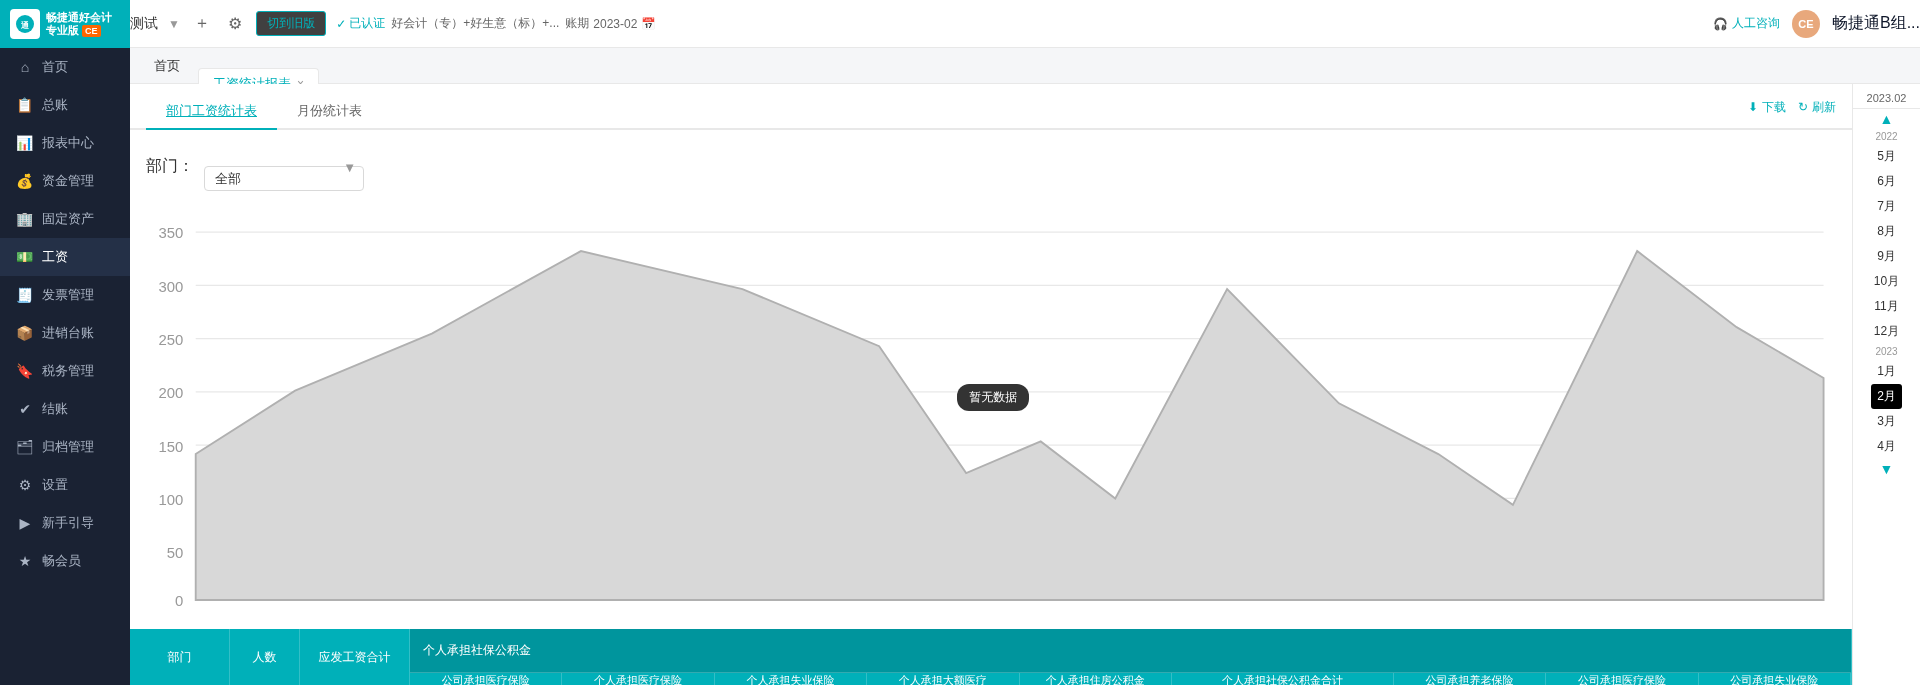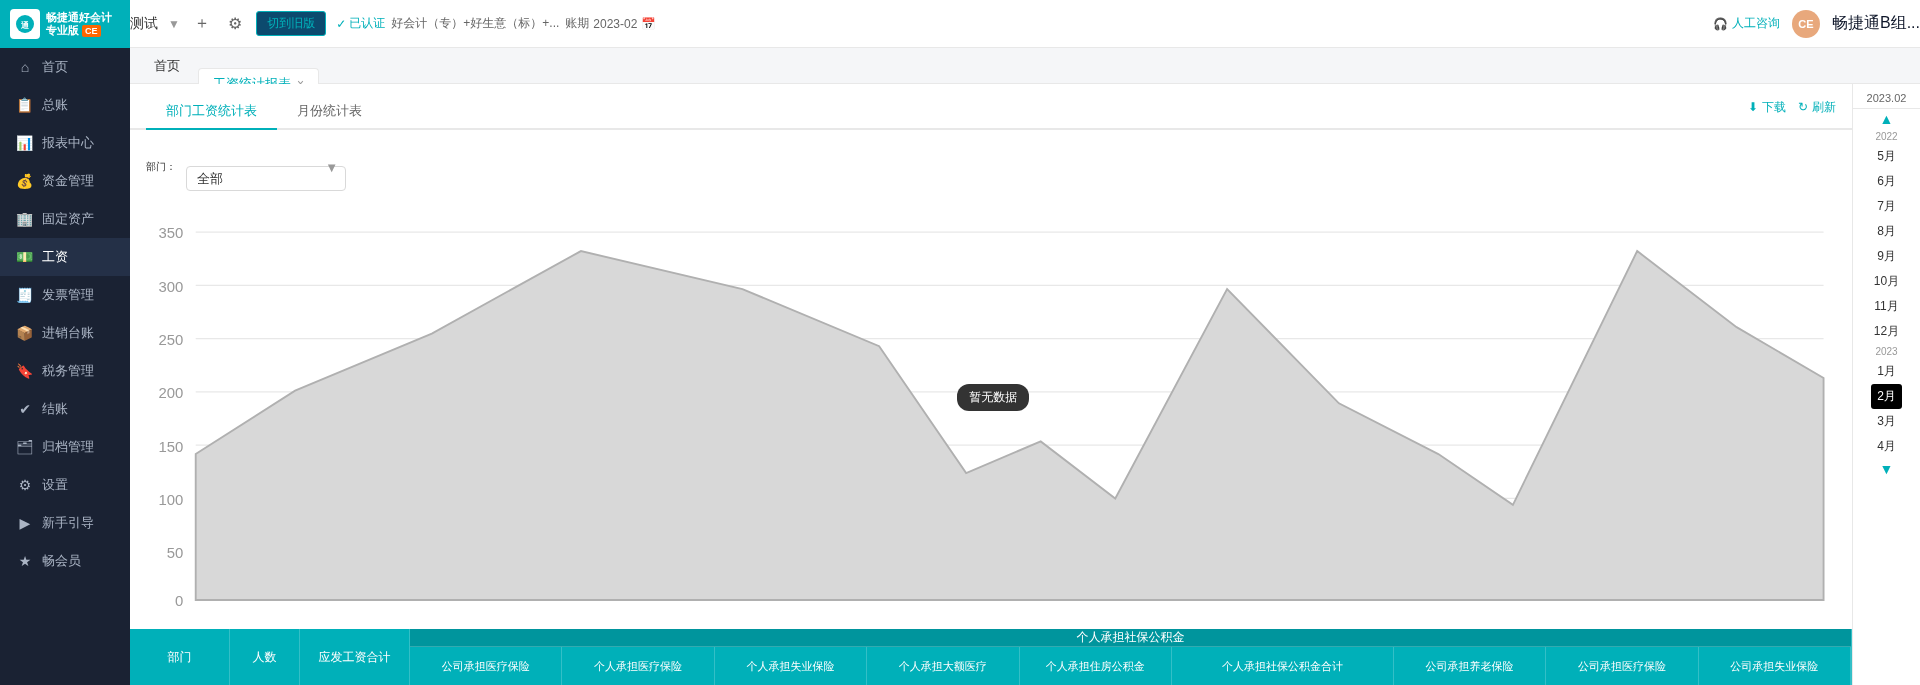--- a/index.html
+++ b/index.html
@@ -79,21 +79,21 @@
     .topbar-arrow { color: #999; font-size: 12px; cursor: pointer; }
     .topbar-icon-btn {
       color: #666;
       cursor: pointer;
       font-size: 16px;
       padding: 2px 4px;
     }
     .topbar-switch-btn {
       border: 1px solid #00b0b9;
       color: #00b0b9;
-      background: #0c4a6e;
+      background: #404040;
       padding: 3px 10px;
       border-radius: 3px;
       font-size: 12px;
       cursor: pointer;
     }
     .topbar-badges {
       display: flex;
       align-items: center;
       gap: 6px;
       flex: 1;
@@ -176,20 +176,21 @@
       font-size: 13px;
       color: #666;
       cursor: pointer;
       border-bottom: 2px solid transparent;
       margin-bottom: -2px;
     }
     .subtab.active {
       color: #00b0b9;
       border-bottom: 2px solid #00b0b9;
       font-weight: 500;
+      text-decoration: underline;
     }
     .subtab-actions {
       margin-left: auto;
       display: flex;
       align-items: center;
       gap: 12px;
       padding-bottom: 8px;
     }
     .action-btn {
       color: #00b0b9;
@@ -202,21 +203,21 @@
 
     
     .filter-bar {
       display: flex;
       align-items: center;
       padding: 12px 16px;
       gap: 10px;
       background: white;
       flex-shrink: 0;
     }
-    .filter-label { color: #333; font-size: 10px; }
+    .filter-label { color: #333; font-size: 16px; }
     .filter-select {
       border: 1px solid #d9d9d9;
       border-radius: 4px;
       padding: 4px 28px 4px 10px;
       font-size: 13px;
       color: #333;
       background: white;
       appearance: none;
       width: 160px;
       cursor: pointer;
@@ -517,21 +518,21 @@
           <span>部门</span>
         </div>
         <div class="table-header-cell" style="width:70px; flex-shrink:0;">
           <span>人数</span>
         </div>
         <div class="table-header-cell" style="width:110px; flex-shrink:0;">
           <span>应发工资合计</span>
         </div>
 
         <div style="display:flex; flex-direction:column; flex:1; height:100%; border-right: 1px solid rgba(255,255,255,0.2);">
-          <div style="background:rgba(0,0,0,0.15); color:white; font-size:12px; text-align:center; padding:0; border-bottom:1px solid rgba(255,255,255,0.2); flex-shrink:0;">
+          <div style="background:rgba(0,0,0,0.15); color:white; font-size:12px; text-align:left; padding:13px; border-bottom:1px solid rgba(255,255,255,0.2); flex-shrink:0;">
             <span>个人承担社保公积金</span>
           </div>
           <div style="display:flex; flex:1;">
             <div class="table-header-cell" style="flex:1; font-size:11px;">
               <span>公司承担医疗保险</span>
             </div>
             <div class="table-header-cell" style="flex:1; font-size:11px;">
               <span>个人承担医疗保险</span>
             </div>
             <div class="table-header-cell" style="flex:1; font-size:11px;">

